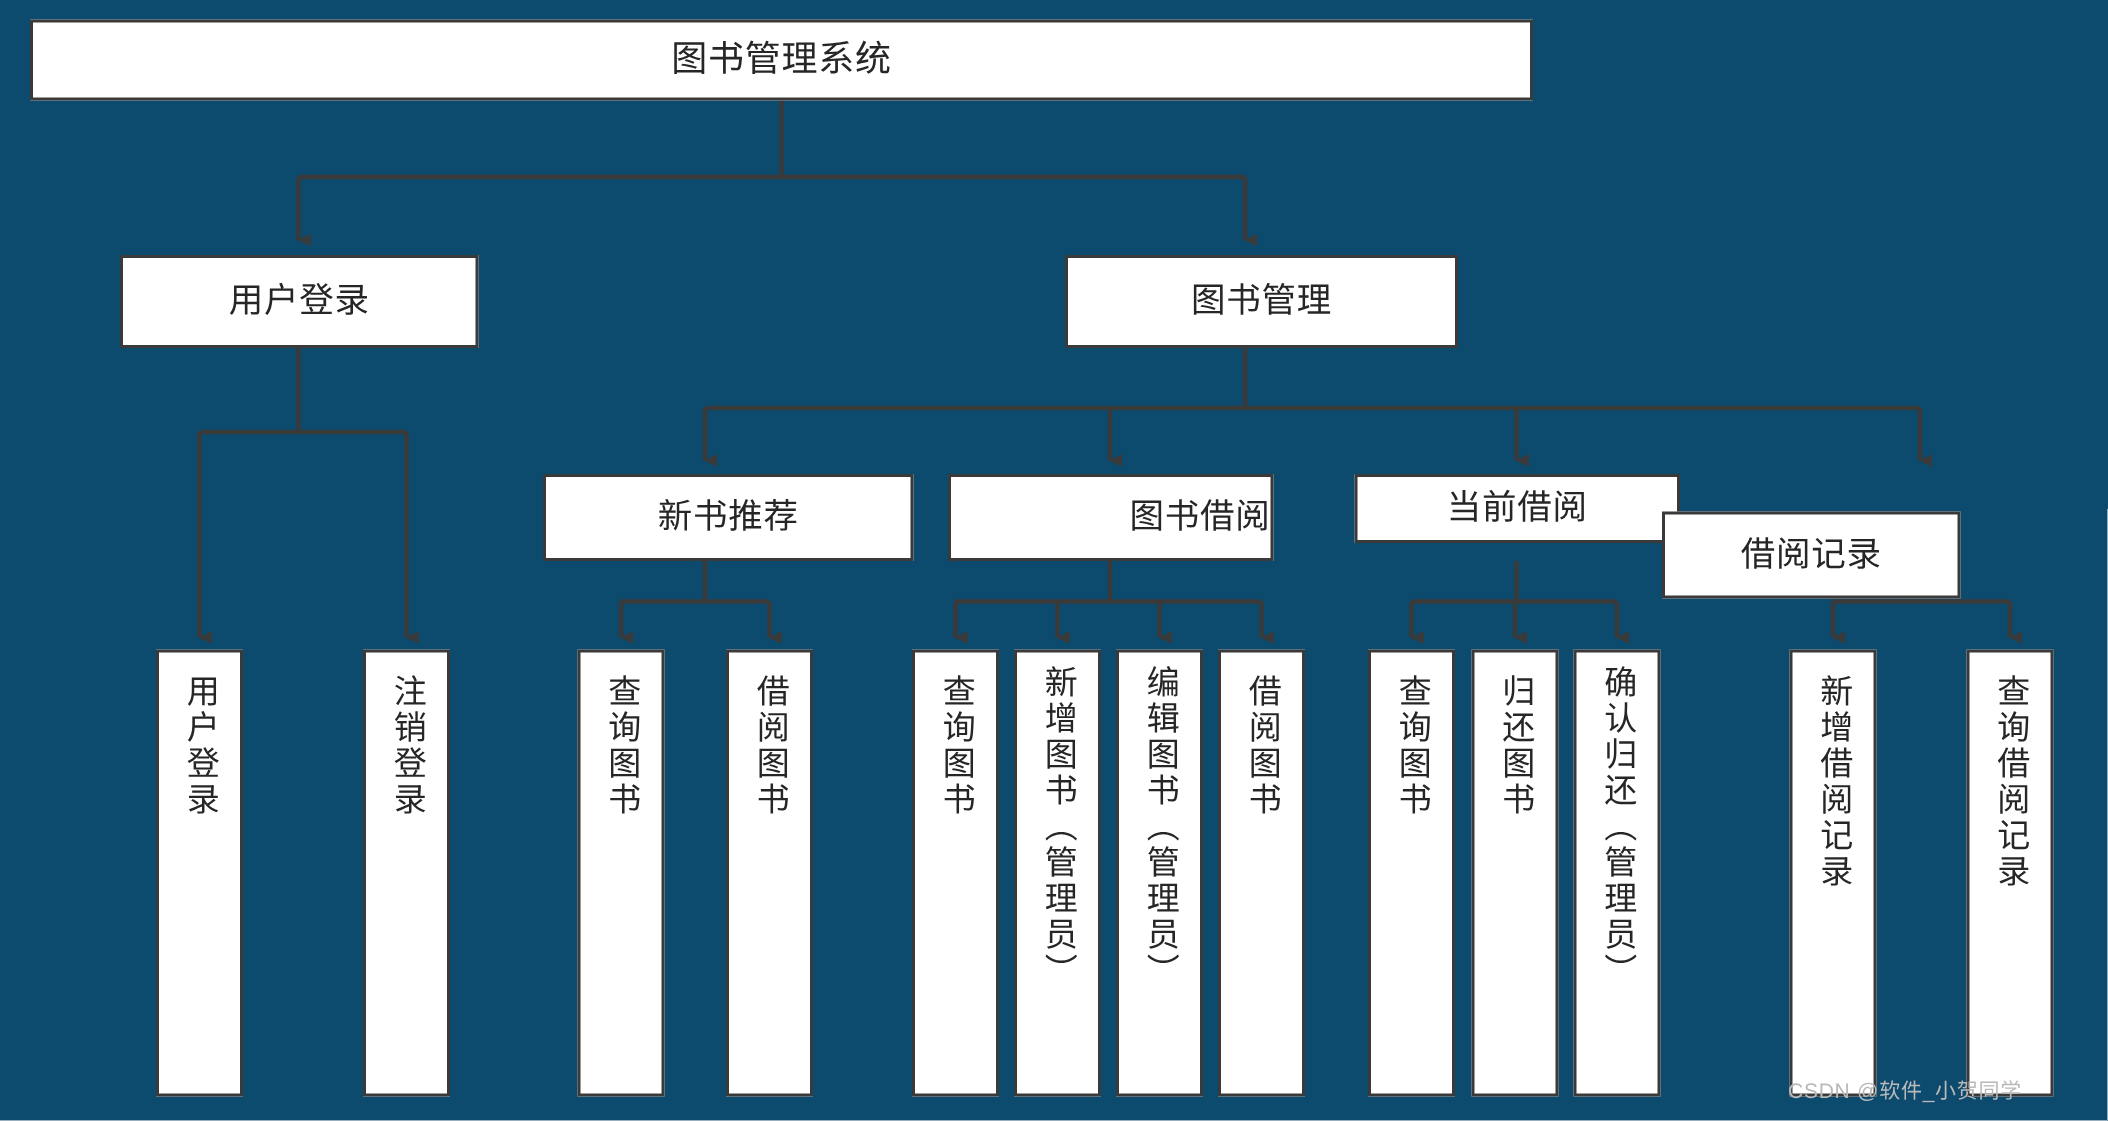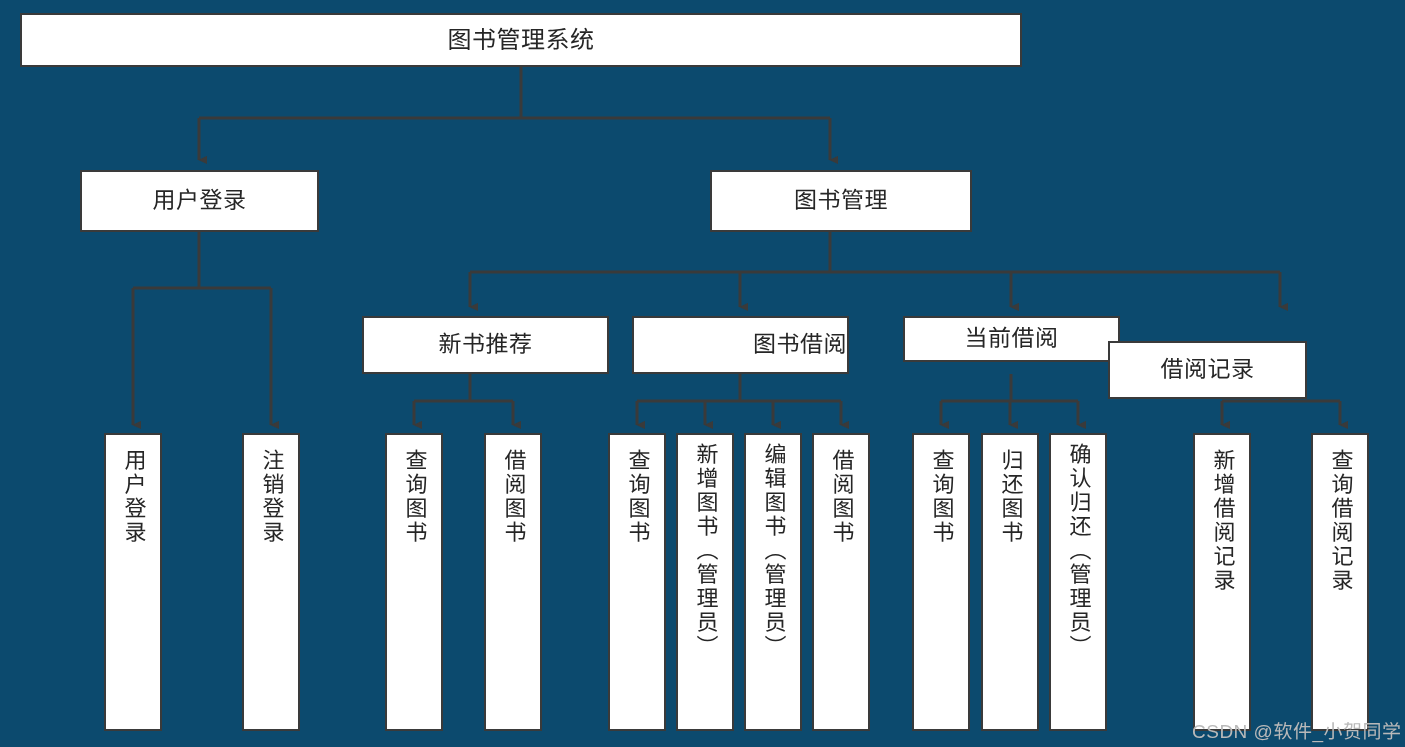--- a/index.html
+++ b/index.html
@@ -64,21 +64,21 @@
     font-size: 22px;
     line-height: 1.05;
     letter-spacing: 2px;
   }
   .node.vert.tall-text {
     padding-top: 8px;
   }
   .watermark {
     position: absolute;
     color: #b9b9b9;
-    font-size: 19px;
+    font-size: 14px;
     letter-spacing: 0.5px;
     white-space: nowrap;
     user-select: none;
   }
 </style>
 </head>
 <body>
 
 <div id="diagram-canvas">
 

